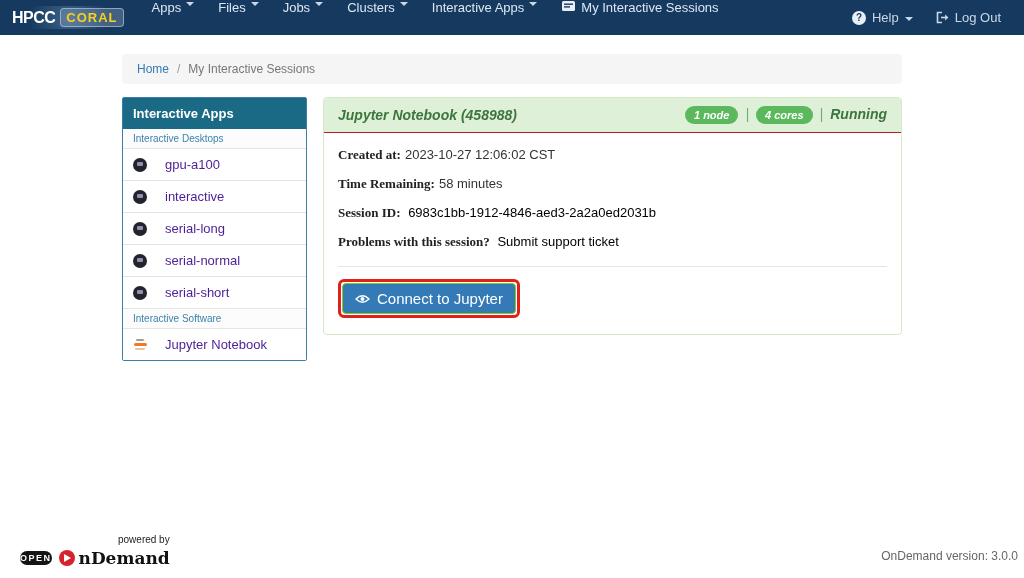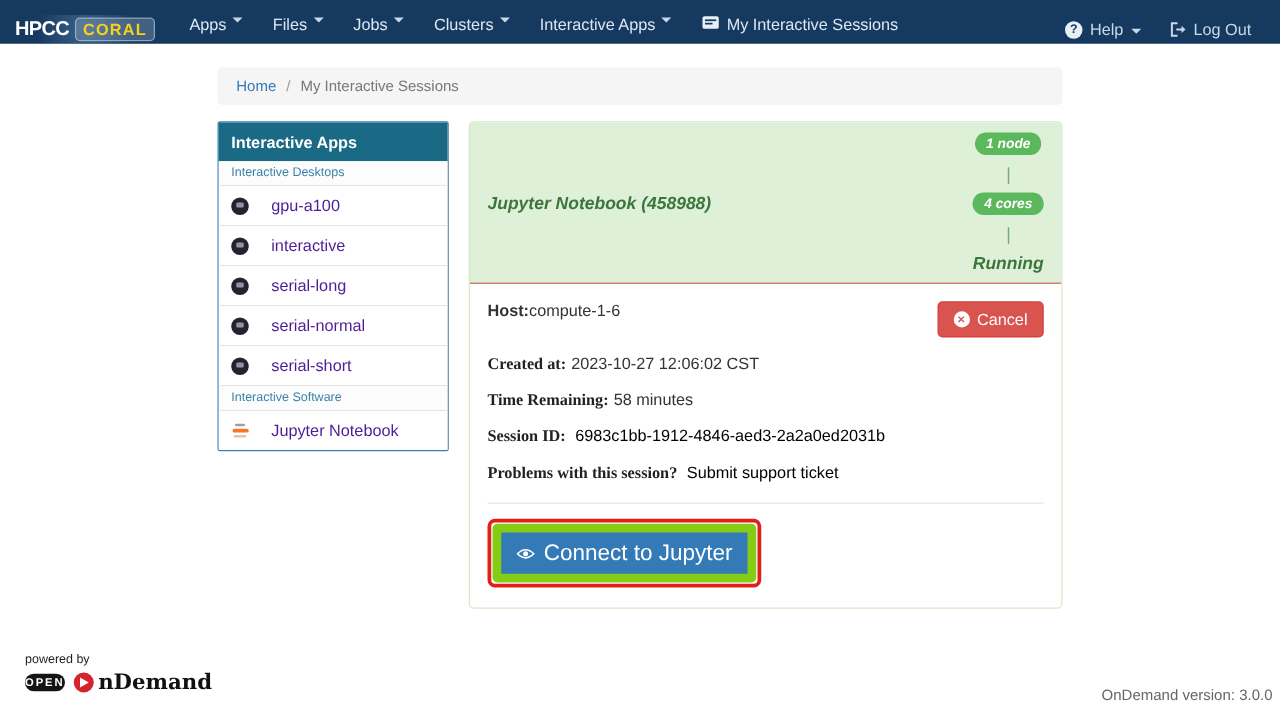--- a/index.html
+++ b/index.html
@@ -3,40 +3,40 @@
 <meta charset="utf-8">
 <style>
   * { box-sizing: border-box; }
   html,body { margin:0; padding:0; }
   body {
     width:1024px; height:578px; position:relative; overflow:hidden;
     background:#ffffff; font-family:"Liberation Sans", sans-serif; color:#333;
   }
 
   
-  .navbar { height:35px; background:#163a5f; display:flex; align-items:center; padding:12px 12px 0 6px; }
+  .navbar { height:35px; background:#163a5f; display:flex; align-items:center; padding:0 12px 0 6px; }
   .brand { display:flex; align-items:center; gap:5px; padding:2px 8px 2px 6px; margin-right:8px; cursor:pointer;
            background:radial-gradient(circle at 50% 50%, rgba(110,150,190,.45), rgba(22,58,95,0) 62%); }
   .brand-hpcc { color:#fff; font-weight:bold; font-size:16px; letter-spacing:-0.5px; }
   .brand-coral { color:#f7d01e; font-weight:bold; font-size:13px; letter-spacing:1px;
                  background:rgba(150,170,195,.35); border:1px solid rgba(205,220,235,.55);
                  border-radius:4px; padding:1px 5px; }
   .nav-left { display:flex; list-style:none; margin:0; padding:0; height:100%; }
   .nav-left li { display:flex; gap:5px; padding:0 12px; font-size:13px; color:#dce7f3; cursor:pointer; }
   .nav-right { margin-left:auto; display:flex; align-items:center; height:100%; }
   .nav-right .nav-chunk { display:flex; align-items:center; gap:6px; padding:0 11px; font-size:13px; color:#c9d8e9; cursor:pointer; }
   .caret { width:0; height:0; border-left:4px solid transparent; border-right:4px solid transparent;
            border-top:4px solid #c9d8e9; display:inline-block; margin-top:2px; }
   .help-circle { width:14px; height:14px; border-radius:50%; background:#e9eff6; color:#163a5f;
                  font-size:10px; font-weight:bold; display:flex; align-items:center; justify-content:center; }
   .blur-name { width:46px; height:13px; background:#5b7da2; border-radius:3px; filter:blur(2.5px); opacity:.9; }
   .navicon { display:block; }
 
   
-  .container { width:676px; margin:0 auto; }
+  .container { width:780px; margin:0 auto; }
   .breadcrumb { margin-top:19px; background:#f5f5f5; border-radius:4px; padding:8px 15px;
                 font-size:12px; display:flex; align-items:center; gap:8px; }
   .breadcrumb a { color:#337ab7; text-decoration:none; cursor:pointer; }
   .breadcrumb .bc-sep { color:#999; }
   .breadcrumb .bc-current { color:#777; }
   .content-row { display:flex; gap:16px; margin-top:13px; align-items:flex-start; }
 
   
   .sidebar { width:185px; border:1px solid #3d7ea6; border-radius:2px; background:#fff; }
   .sidebar-header { background:#1a6a85; color:#fff; font-weight:bold; font-size:13px; padding:8px 10px; }
@@ -48,43 +48,43 @@
   .app-circle::after { content:""; position:absolute; left:4px; top:4px; width:6px; height:4px; background:#8f93a8; border-radius:1px; }
   .jupyter-icon { width:14px; height:14px; display:flex; flex-direction:column; align-items:center; justify-content:center; gap:2px; flex:0 0 auto; }
   .jupyter-icon .j1 { width:8px; height:2px; background:#9e9e9e; border-radius:2px; }
   .jupyter-icon .j2 { width:13px; height:3px; background:#f37726; border-radius:2px; }
   .jupyter-icon .j3 { width:10px; height:2px; background:#e8c3a0; border-radius:2px; }
 
   
   .card { flex:1; border:1px solid #d6e9c6; border-radius:4px; background:#fff; }
   .card-header { background:#dff0d8; color:#3c763d; padding:8px 14px; font-size:14px; font-weight:bold;
                  display:flex; align-items:center; border-bottom:1px solid #b91c1c; border-radius:3px 3px 0 0;font-style:italic; }
-  .card-status { margin-left:auto; display:flex; align-items:center; gap:7px;flex-direction:column; }
+  .card-status { margin-left:auto; display:flex; gap:7px; }
   .badge-pill { background:#5cb85c; color:#fff; font-size:11px; font-weight:bold; padding:3px 9px; border-radius:10px; }
   .pipe { color:#74ab74; font-weight:normal; font-size:14px; }
   .status-text { color:#3c763d; font-weight:bold; font-size:14px; }
   .card-body { padding:14px 14px 16px; font-size:13px; }
   .field { margin-bottom:13px; }
   .field b { color:#222;font-family:Liberation Serif, serif; }
   .field .val { margin-left:4px; }
   .host-row { display:flex; justify-content:space-between; align-items:flex-start; margin-bottom:13px; }
   a.link { color:#000000; text-decoration:none; cursor:pointer; }
   .btn-cancel { background:#d9534f; border:1px solid #d43f3a; color:#fff; font-size:13px;
                 padding:6px 12px; border-radius:4px; display:flex; align-items:center; gap:6px;
                 cursor:pointer; font-family:inherit; }
   .cancel-icon { width:13px; height:13px; border-radius:50%; background:#fff; color:#d9534f;
                  font-size:8px; font-weight:bold; display:flex; align-items:center; justify-content:center; }
   .card-body hr { border:none; border-top:1px solid #e5e5e5; margin:16px 0 12px; }
   .connect-wrap { display:inline-block; border:3px solid #e12019; border-radius:6px; padding:1px; }
-  .btn-connect { background:#337ab7; border:7px solid #84cc16; color:#fff; font-size:18px;
+  .btn-connect { background:#337ab7; border:1px solid #84cc16; color:#fff; font-size:15px;
                  padding:6px 12px; border-radius:4px; display:flex; align-items:center; gap:7px;
                  cursor:pointer; font-family:inherit; }
 
   
-  .footer-powered { position:absolute; left:20px; bottom:22px; }
+  .footer-powered { position:absolute; left:20px; bottom:10px;text-align:right; }
   .powered-by { font-size:10px; color:#222; margin-bottom:3px; }
   .logo-row { display:flex; align-items:center; gap:7px; }
   .open-badge { background:#141414; color:#fff; font-size:9px; font-weight:bold; letter-spacing:1.5px;
                 padding:2px 0; border-radius:9px; }
   .od-disc { width:16px; height:16px; border-radius:50%; background:#d5232e; position:relative; }
   .od-disc::after { content:""; position:absolute; left:5px; top:4px; width:0; height:0;
                     border-top:4px solid transparent; border-bottom:4px solid transparent; border-left:7px solid #fff; }
   .od-word { font-family:"DejaVu Serif", serif; font-weight:bold; font-size:17px; color:#111; margin-left:-3px; }
   .footer-version { position:absolute; right:6px; bottom:15px; font-size:12px; color:#666; }
 </style>
@@ -190,29 +190,20 @@
         <span>Jupyter Notebook (458988)</span>
         <span class="card-status">
           <span class="badge-pill">1 node</span>
           <span class="pipe">|</span>
           <span class="badge-pill">4 cores</span>
           <span class="pipe">|</span>
           <span class="status-text">Running</span>
         </span>
       </div>
       <div class="card-body">
-        <div class="host-row">
-          <div>
-            <b>Host:</b><span class="val">compute-1-6</span>
-          </div>
-          <button class="btn-cancel">
-            <span class="cancel-icon">✕</span>
-            <span>Cancel</span>
-          </button>
-        </div>
         <div class="field">
           <b>Created at:</b><span class="val">2023-10-27 12:06:02 CST</span>
         </div>
         <div class="field">
           <b>Time Remaining:</b><span class="val">58 minutes</span>
         </div>
         <div class="field">
           <b>Session ID:</b>
           <a class="link val">6983c1bb-1912-4846-aed3-2a2a0ed2031b</a>
         </div>

